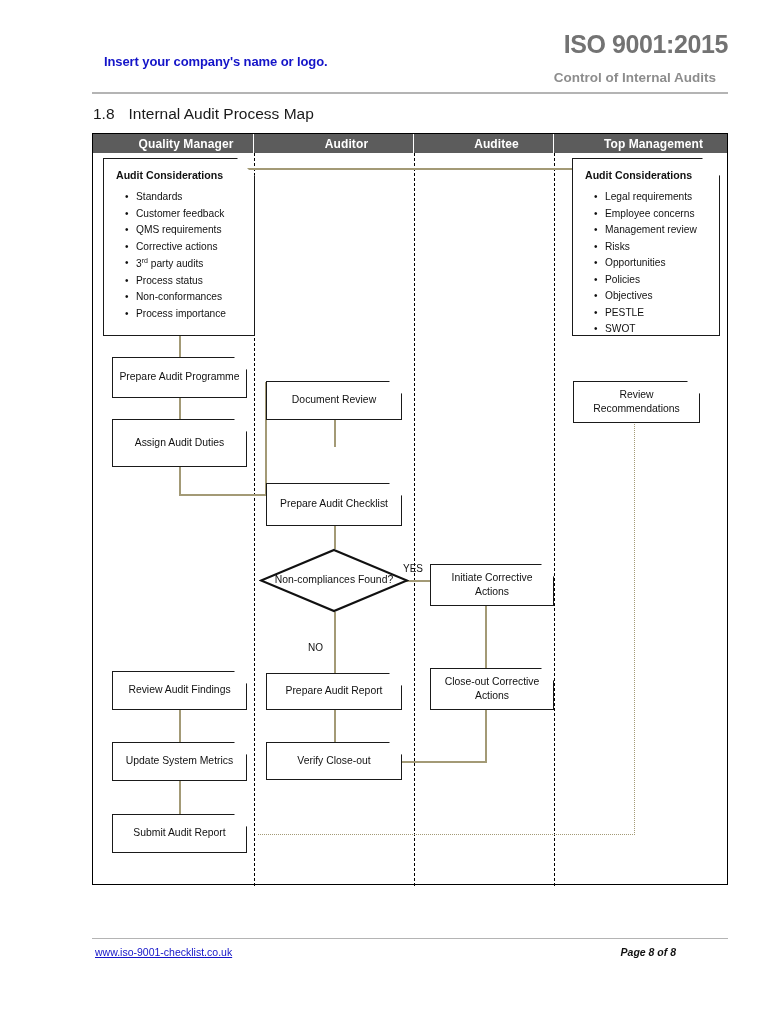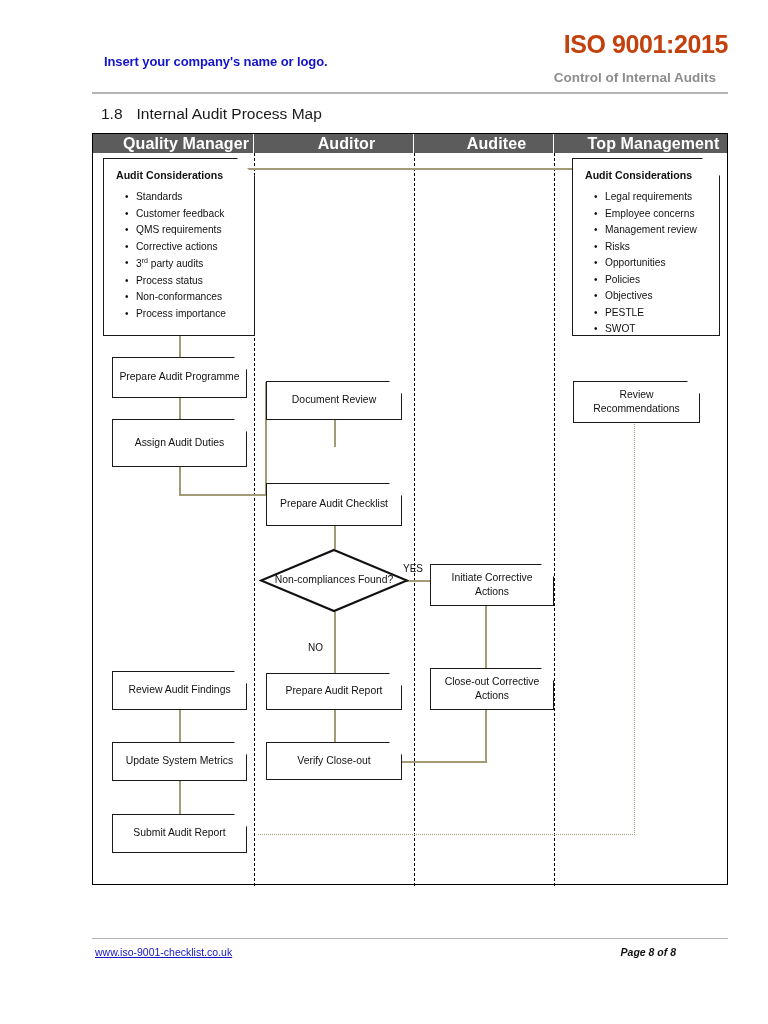--- a/index.html
+++ b/index.html
@@ -28,42 +28,42 @@
     font-weight: bold;
     color: #1414c8;
     letter-spacing: -0.1px;
     white-space: nowrap;
   }
   #iso-title {
     position: absolute;
     right: 0; top: 0;
     font-size: 25px;
     font-weight: bold;
-    color: #c2410c;
+    color: #737373;
     letter-spacing: -0.4px;
     white-space: nowrap;
   }
   #doc-subtitle {
     position: absolute;
     right: 12px; top: 40px;
     font-size: 13.5px;
     font-weight: bold;
     color: #8d8d8d;
     white-space: nowrap;
   }
   #header-rule {
     position: absolute;
     left: 92px; top: 92px; width: 636px; height: 2px;
     background: #b4b4b4;
   }
 
   
   #section-title {
     position: absolute;
-    left: 101px; top: 105px;
+    left: 93px; top: 105px;
     font-size: 15.5px;
     color: #1a1a1a;
     white-space: nowrap;
   }
   #section-num { margin-right: 14px; }
 
   
   #chart {
     position: absolute;
     left: 92px; top: 133px;
@@ -74,21 +74,21 @@
   #lane-header-row {
     position: absolute;
     left: 0; top: 0; width: 100%; height: 19px;
     display: flex;
   }
   .lane-header {
     height: 19px;
     background: #5c5c5c;
     border-right: 1px solid #ffffff;
     color: #ffffff;
-    font-size: 16px;
+    font-size: 12px;
     font-weight: bold;
     display: flex;
     align-items: center;
     justify-content: center;
     letter-spacing: 0.1px;
     padding-left: 26px;
   }
   .lane-header:last-child { border-right: none; }
 
   .lane-divider {

